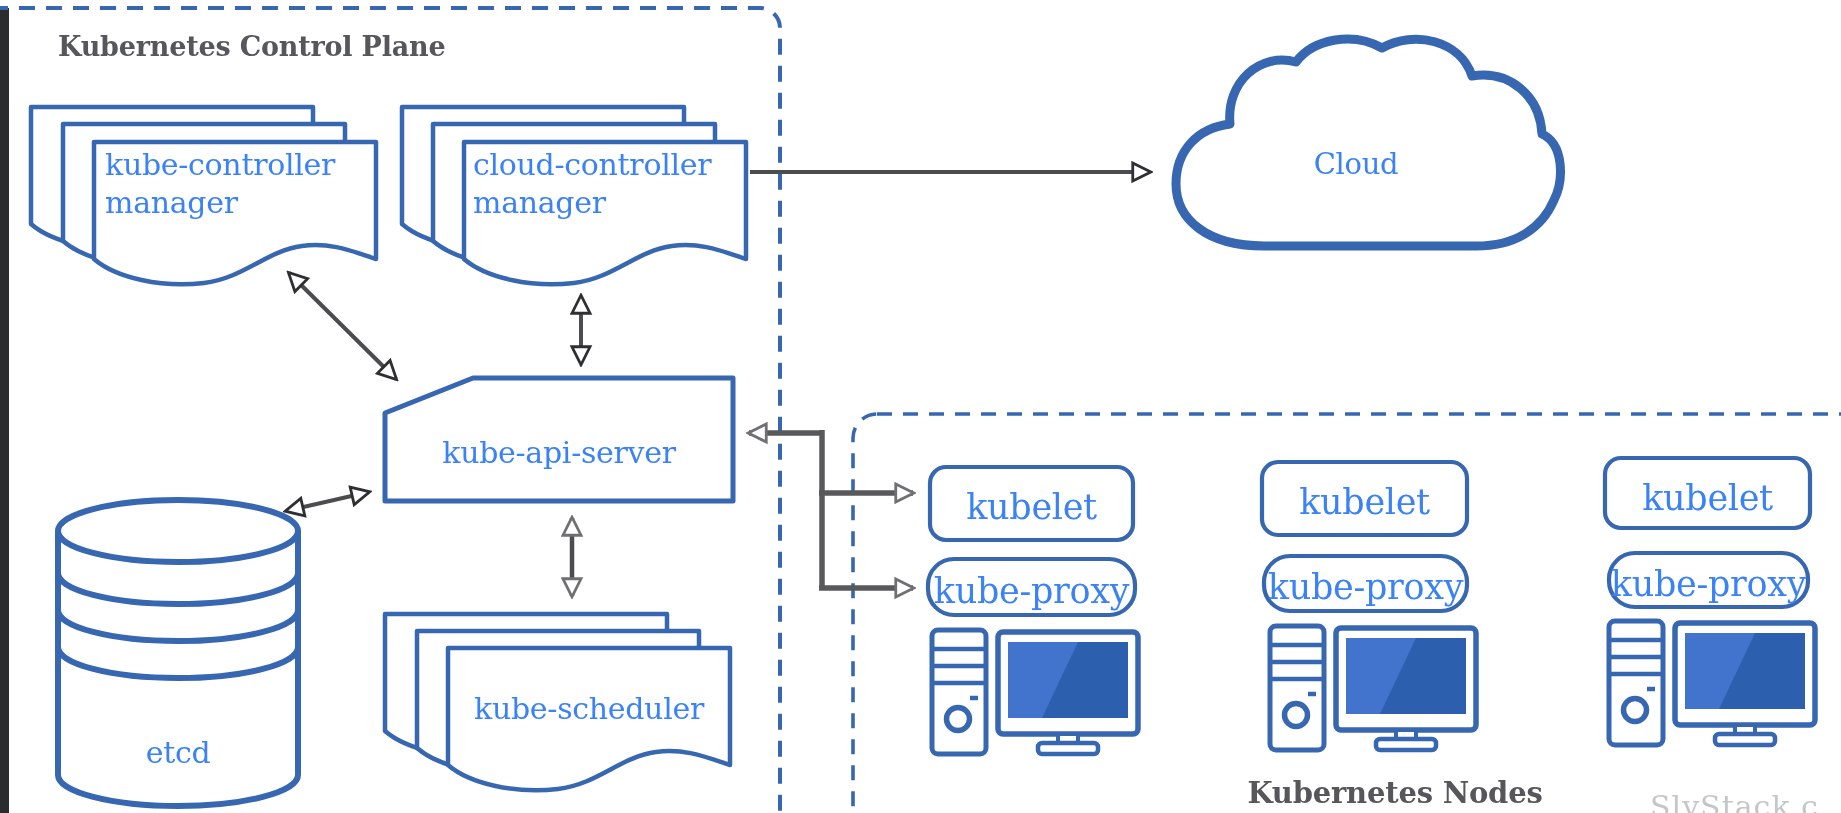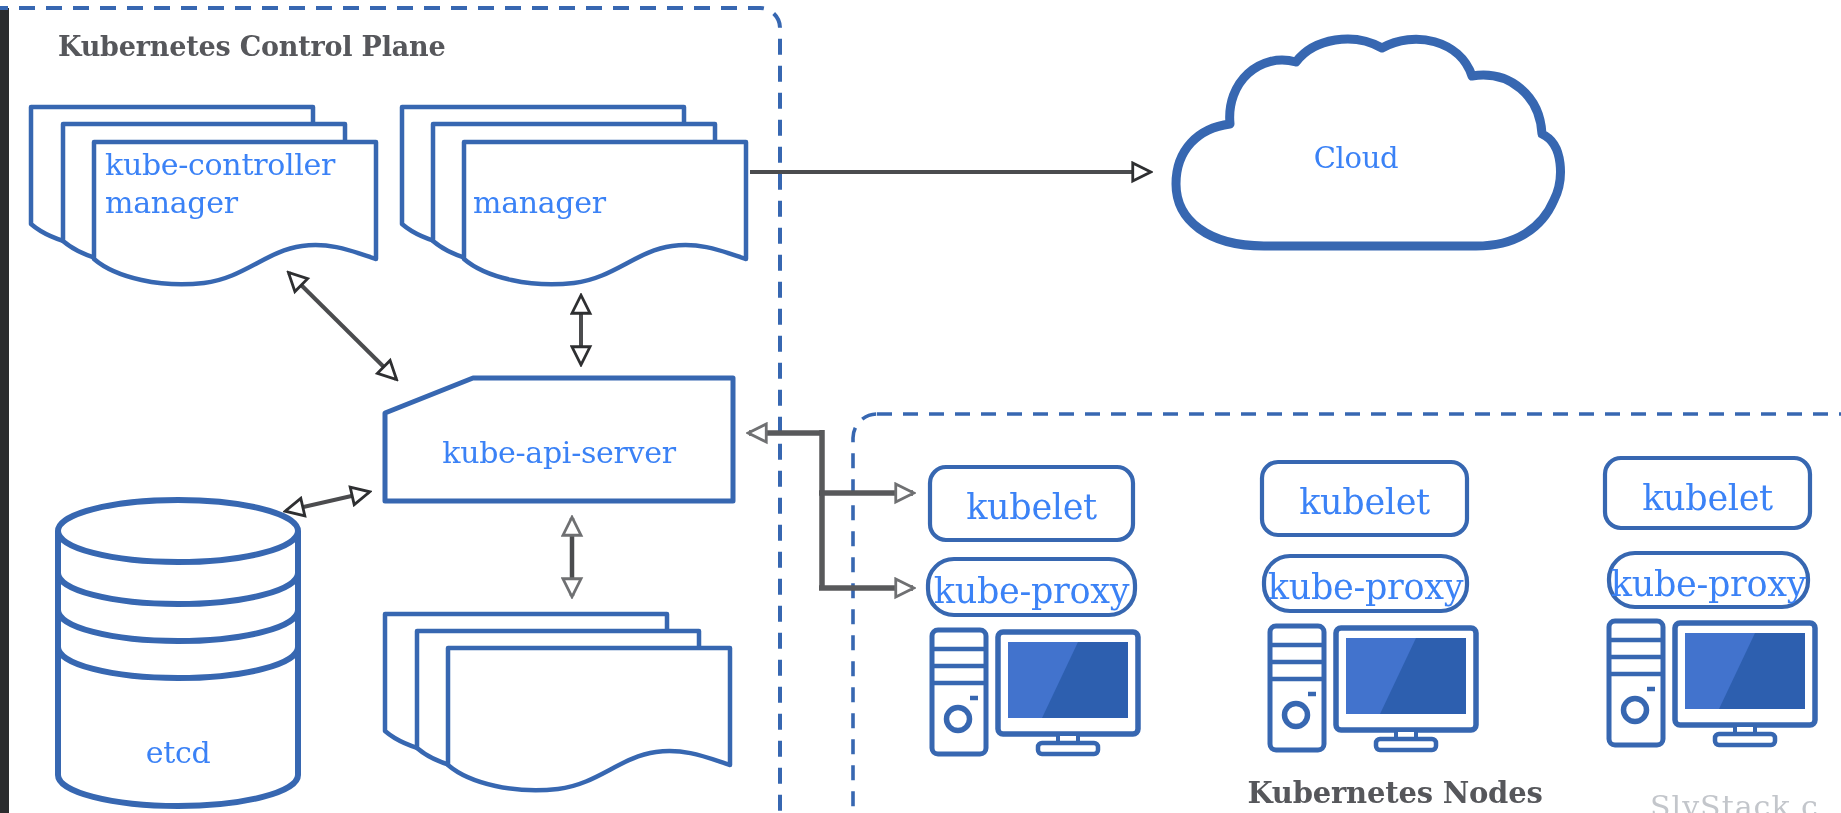--- a/index.html
+++ b/index.html
@@ -11,21 +11,21 @@
   .title{position:absolute;color:#56575b;font-weight:bold;letter-spacing:-0.2px;white-space:nowrap;}
   #cp-title{left:58px;top:31px;font-size:27px;}
   #nodes-title{left:1230px;top:768px;width:330px;font-size:29px;text-align:center;margin-top:8px;}
   #watermark{position:absolute;left:1650px;top:789px;color:#c3c6cb;font-size:30px;letter-spacing:1px;white-space:nowrap;}
   
   #t-kcm{left:105px;top:146px;}
   #t-ccm{left:473px;top:146px;}
   #t-kas{left:385px;top:434px;width:348px;text-align:center;}
   #t-etcd{left:58px;top:734px;width:240px;}
   #t-ksch{left:448px;top:690px;width:282px;text-align:center;}
-  #t-cloud{left:1256px;top:140px;width:200px;font-size:29px;}
+  #t-cloud{left:1256px;top:146px;width:200px;font-size:29px;}
   .kubelet-lbl,.kubeproxy-lbl{font-size:35px;}
 </style>
 </head>
 <body>
 
 <div id="stage">
 
 <svg id="diagram-svg" width="1841" height="813" viewBox="0 0 1841 813">
   <defs>
 
@@ -127,24 +127,25 @@
     <polyline points="822,430 822,588"></polyline>
     <line x1="819" y1="493" x2="913" y2="493" marker-end="url(#ah-g)"></line>
     <line x1="819" y1="588" x2="913" y2="588" marker-end="url(#ah-g)"></line>
   </g>
 </svg>
 
   <div class="title" id="cp-title">Kubernetes Control Plane</div>
 
   <div class="lbl" id="t-kcm"><span>kube-controller</span><br><span>manager</span></div>
 
-  <div class="lbl" id="t-ccm"><br><span>manager</span></div>
+  <div class="lbl" id="t-ccm"><span>cloud-controller</span><br><span>manager</span></div>
 
   <div class="lbl center" id="t-kas">kube-api-server</div>
   <div class="lbl center" id="t-etcd">etcd</div>
+  <div class="lbl center" id="t-ksch">kube-scheduler</div>
   <div class="lbl center" id="t-cloud">Cloud</div>
 
   <div class="lbl center kubelet-lbl" style="left:930px;top:485px;width:203px;">kubelet</div>
   <div class="lbl center kubeproxy-lbl" style="left:928px;top:569px;width:207px;">kube-proxy</div>
 
   <div class="lbl center kubelet-lbl" style="left:1262px;top:480px;width:205px;">kubelet</div>
   <div class="lbl center kubeproxy-lbl" style="left:1264px;top:565px;width:203px;">kube-proxy</div>
 
   <div class="lbl center kubelet-lbl" style="left:1605px;top:476px;width:205px;">kubelet</div>
   <div class="lbl center kubeproxy-lbl" style="left:1609px;top:562px;width:199px;">kube-proxy</div>

